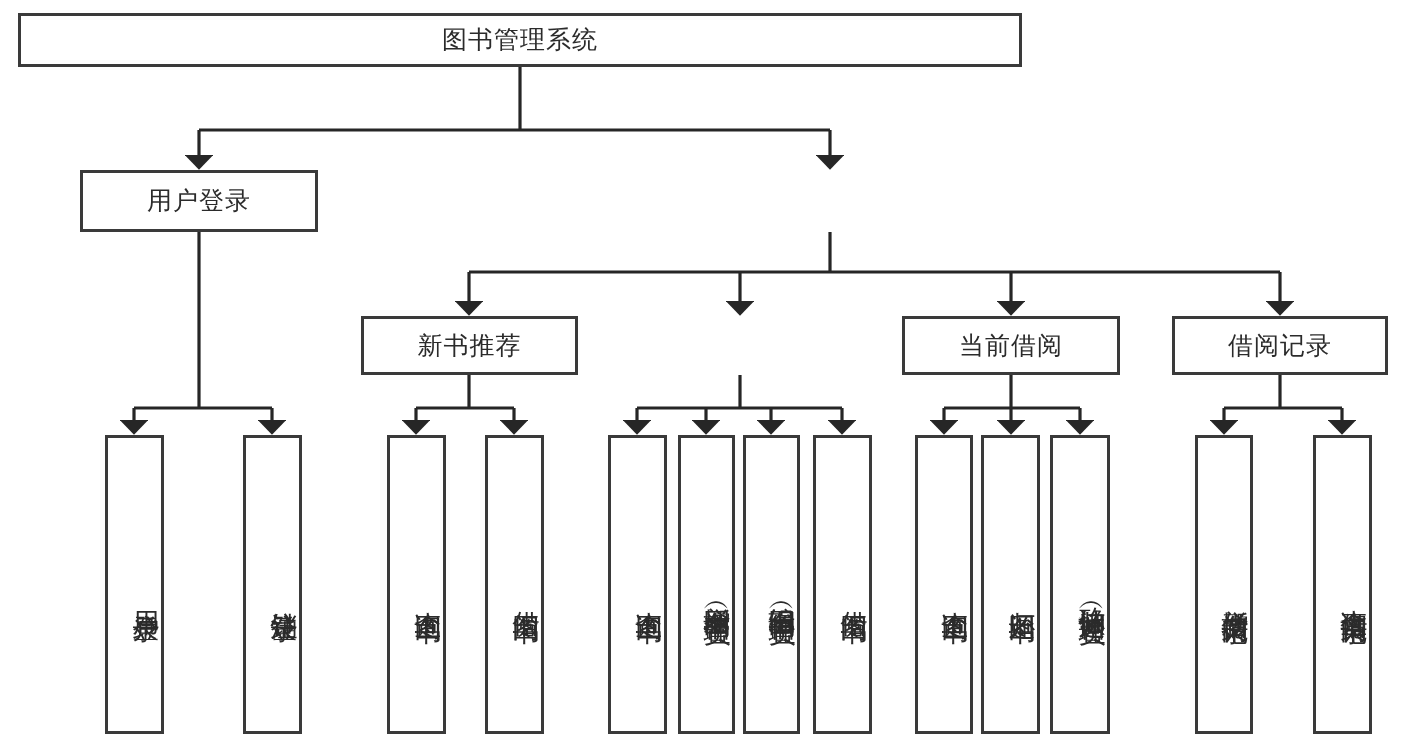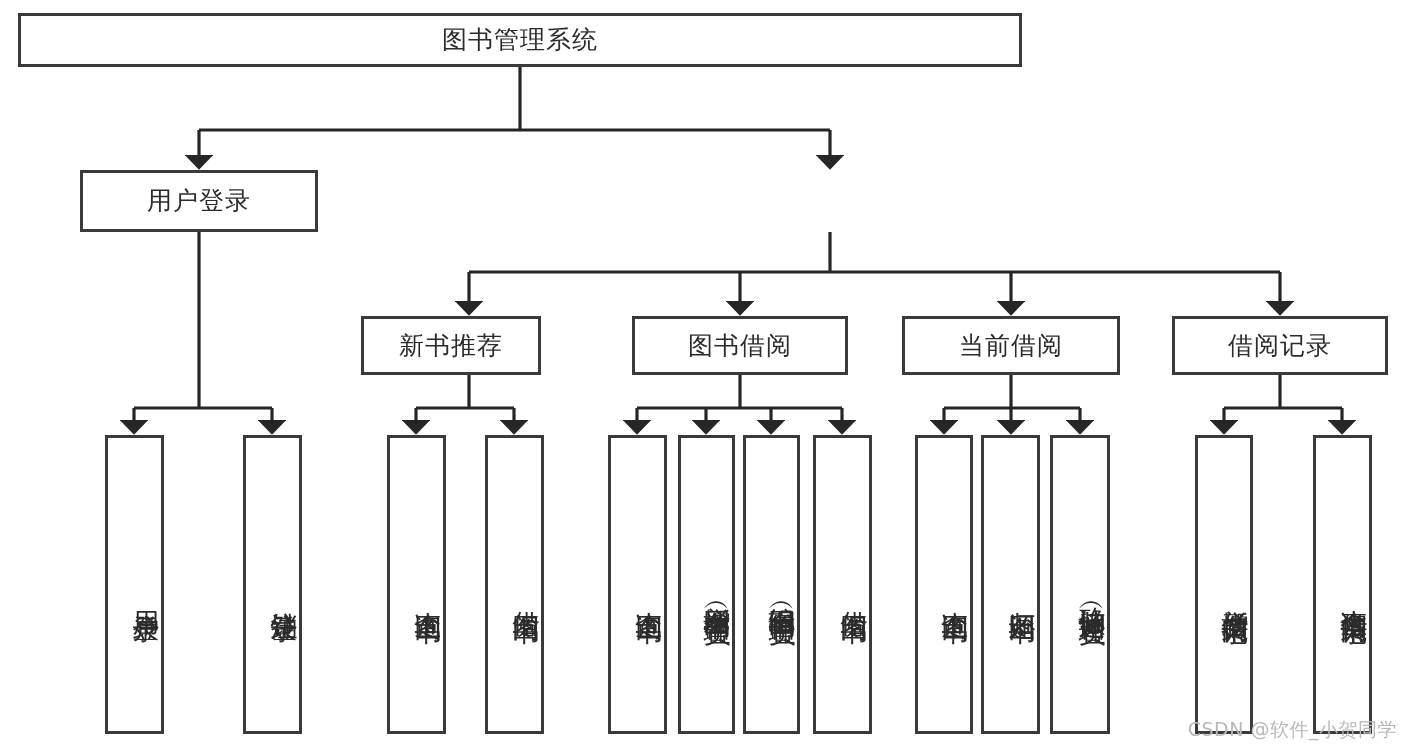--- a/index.html
+++ b/index.html
@@ -126,25 +126,22 @@
   </svg>
 
   <div class="node root horiz" style="left:18px; top:13px; width:1004px; height:54px;">
     <span>图书管理系统</span>
   </div>
 
   <div class="node horiz" style="left:80px; top:170px; width:238px; height:62px;">
     <span>用户登录</span>
   </div>
 
-  <div class="node horiz" style="left:361px; top:316px; width:180px; height:59px;">
+  <div class="node horiz" style="left:361px; top:316px; width:217px; height:59px;">
     <span>新书推荐</span>
-  </div>
-  <div class="node horiz" style="left:632px; top:316px; width:216px; height:59px;">
-    <span>图书借阅</span>
   </div>
   <div class="node horiz" style="left:1172px; top:316px; width:216px; height:59px;">
     <span>借阅记录</span>
   </div>
   <div class="node horiz" style="left:902px; top:316px; width:218px; height:59px;">
     <span>当前借阅</span>
   </div>
 
   <div class="node vert" style="left:105px; top:435px; width:59px; height:299px;">
     <span class="vlabel">用户登录</span>
@@ -183,15 +180,14 @@
     <span class="vlabel">确认归还（管理员）</span>
   </div>
 
   <div class="node vert" style="left:1195px; top:435px; width:58px; height:299px;">
     <span class="vlabel">新增借阅记录</span>
   </div>
   <div class="node vert" style="left:1313px; top:435px; width:59px; height:299px;">
     <span class="vlabel">查询借阅记录</span>
   </div>
 
-  <div id="watermark">CSDN @软件_小贺同学</div>
 
 </div>
 
 </body></html>

